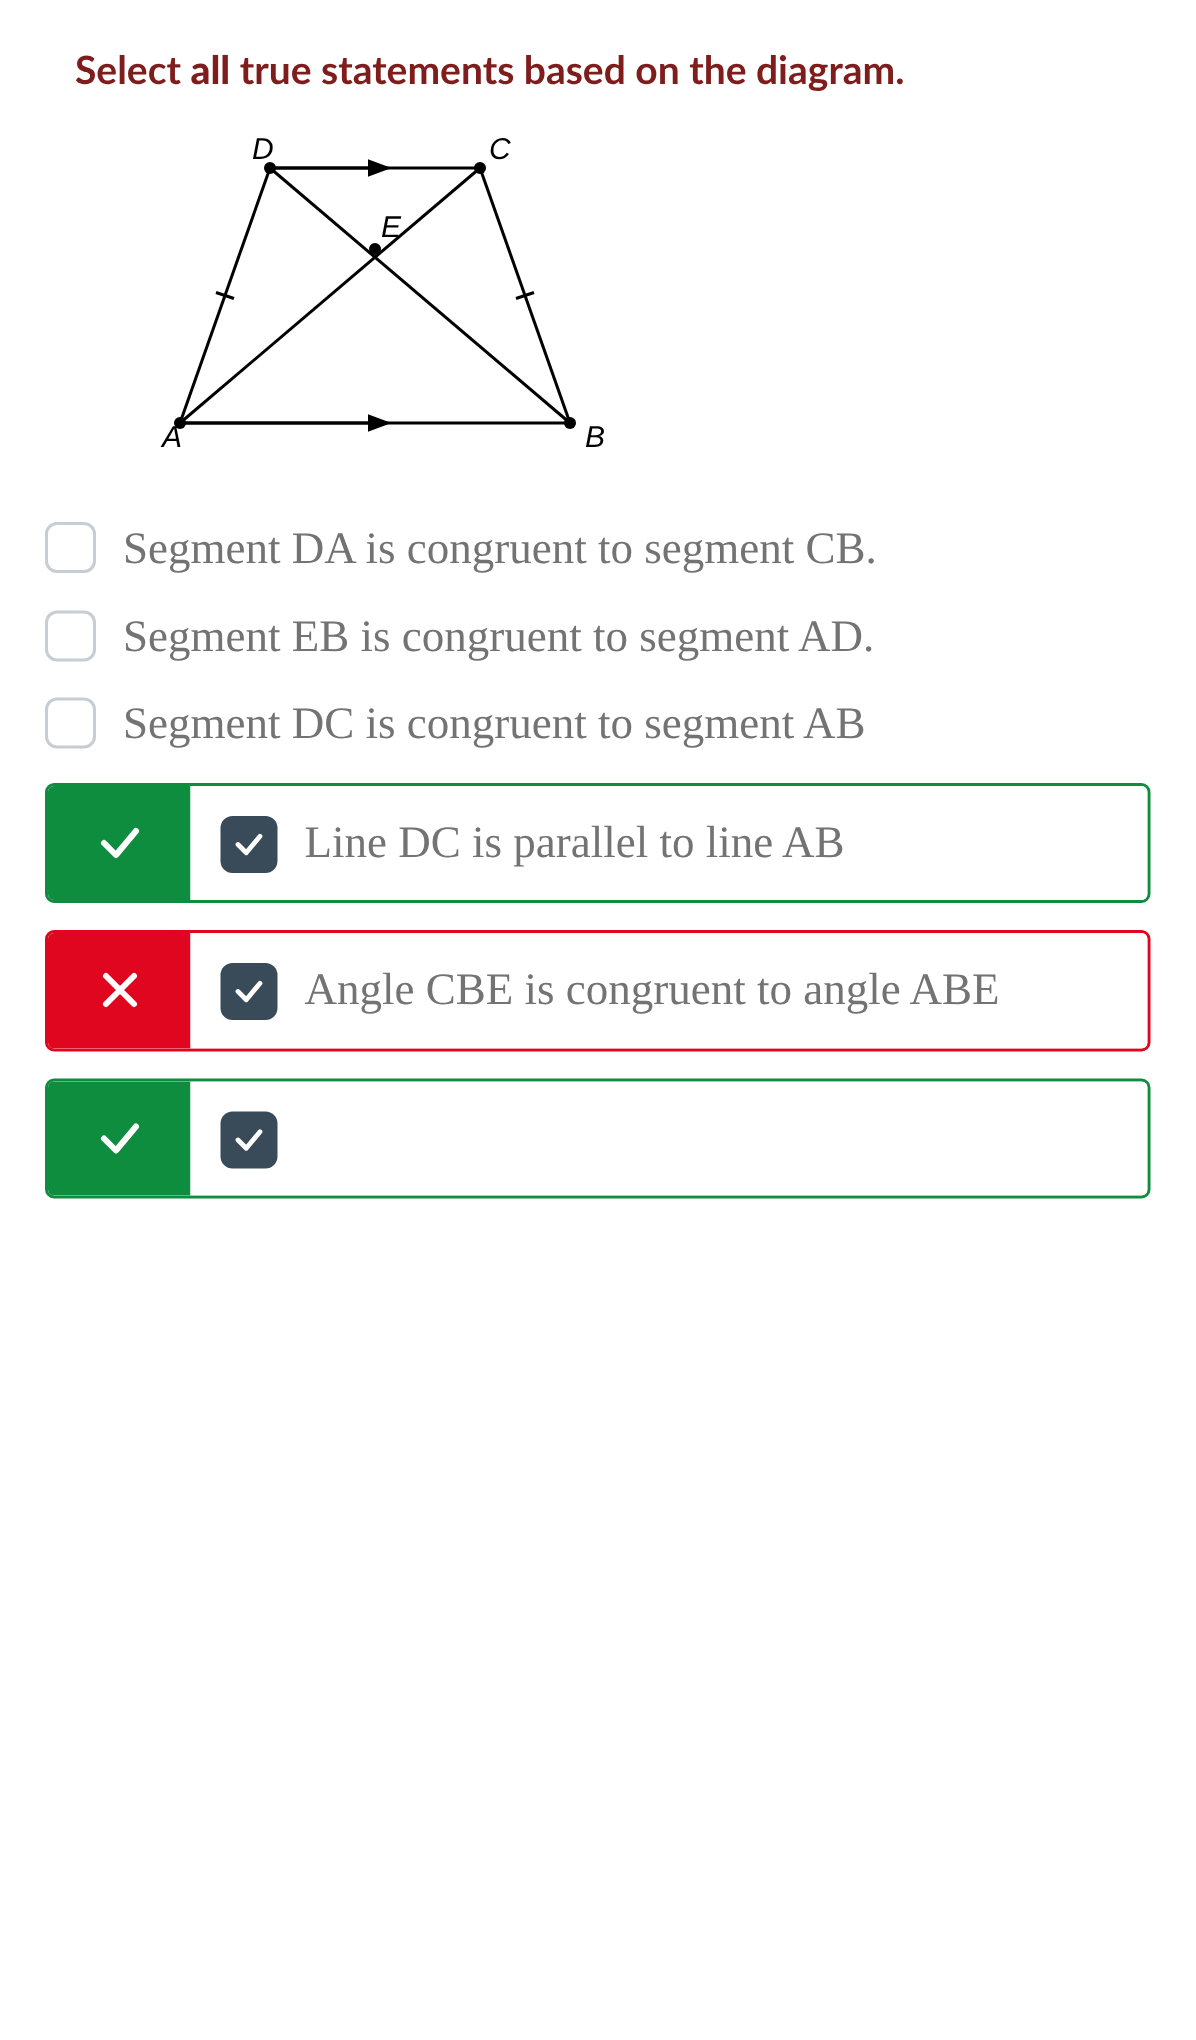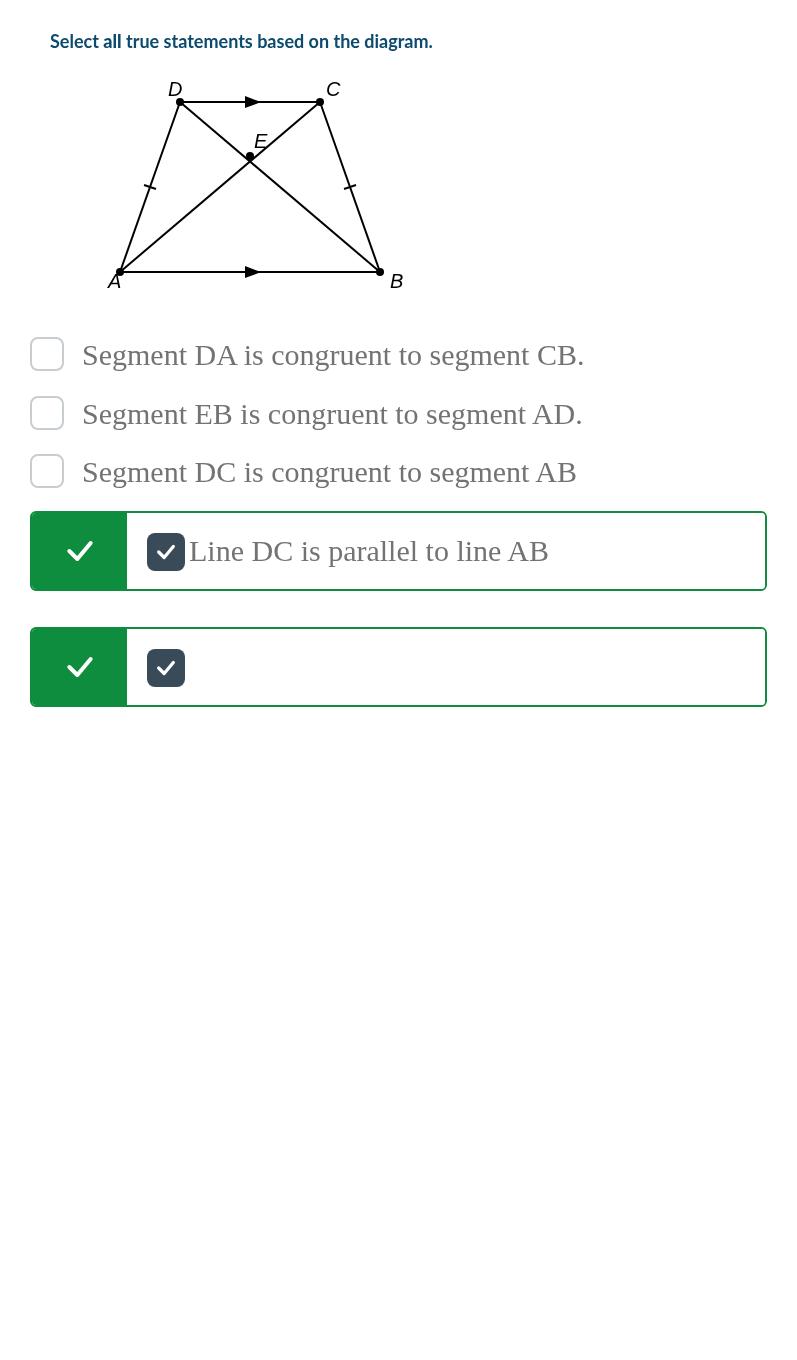--- a/index.html
+++ b/index.html
@@ -4,23 +4,23 @@
 <style>
   * { box-sizing: border-box; margin: 0; padding: 0; }
   body {
     font-family: "Lato", "Helvetica Neue", Arial, sans-serif;
     background: #fff;
     width: 797px;
     padding: 30px 30px 20px 30px;
     color: #2d3b45;
   }
   .question-text {
-    font-size: 18px;
+    font-size: 26px;
     font-weight: 700;
-    color: #0c4a6e;
+    color: #7f1d1d;
     margin-bottom: 20px;
     margin-left: 20px;
   }
   .diagram-wrap {
     margin: 0 0 30px 60px;
   }
   .options {
     display: flex;
     flex-direction: column;
     gap: 18px;
@@ -76,21 +76,21 @@
   }
   .feedback-row.correct .feedback-badge { background: #0f8d3f; }
   .feedback-row.incorrect .feedback-badge { background: #e0061f; }
   .feedback-badge svg { width: 32px; height: 32px; }
   .feedback-content {
     flex: 1;
     background: #fff;
     padding: 18px 20px;
     display: flex;
     align-items: flex-start;
-    gap: 4px;
+    gap: 18px;
   }
   .feedback-note {
     font-size: 25px;
     font-weight: 700;
     color: #2d3b45;
     margin-top: 4px;
     margin-bottom: 4px;
   }
 </style>
 </head>
@@ -170,20 +170,35 @@
       <div class="checkbox-checked">
         <svg viewBox="0 0 24 24">
             <path d="M4 12 L10 18 L20 6" stroke="#fff" stroke-width="3.5" fill="none" stroke-linecap="round" stroke-linejoin="round"></path>
           </svg>
       </div>
       <div class="option-text">Line DC is parallel to line AB</div>
     </div>
   </div>
 
   <div>
+    <div class="feedback-row incorrect">
+      <div class="feedback-badge">
+        <svg viewBox="0 0 24 24">
+            <path d="M5 5 L19 19 M19 5 L5 19" stroke="#fff" stroke-width="3" fill="none" stroke-linecap="round"></path>
+          </svg>
+      </div>
+      <div class="feedback-content">
+        <div class="checkbox-checked">
+          <svg viewBox="0 0 24 24">
+              <path d="M4 12 L10 18 L20 6" stroke="#fff" stroke-width="3.5" fill="none" stroke-linecap="round" stroke-linejoin="round"></path>
+            </svg>
+        </div>
+        <div class="option-text">Angle CBE is congruent to angle ABE</div>
+      </div>
+    </div>
   </div>
 
   <div class="feedback-row correct">
     <div class="feedback-badge">
       <svg viewBox="0 0 24 24">
           <path d="M4 12 L10 18 L20 6" stroke="#fff" stroke-width="3" fill="none" stroke-linecap="round" stroke-linejoin="round"></path>
         </svg>
     </div>
     <div class="feedback-content">
       <div class="checkbox-checked">

